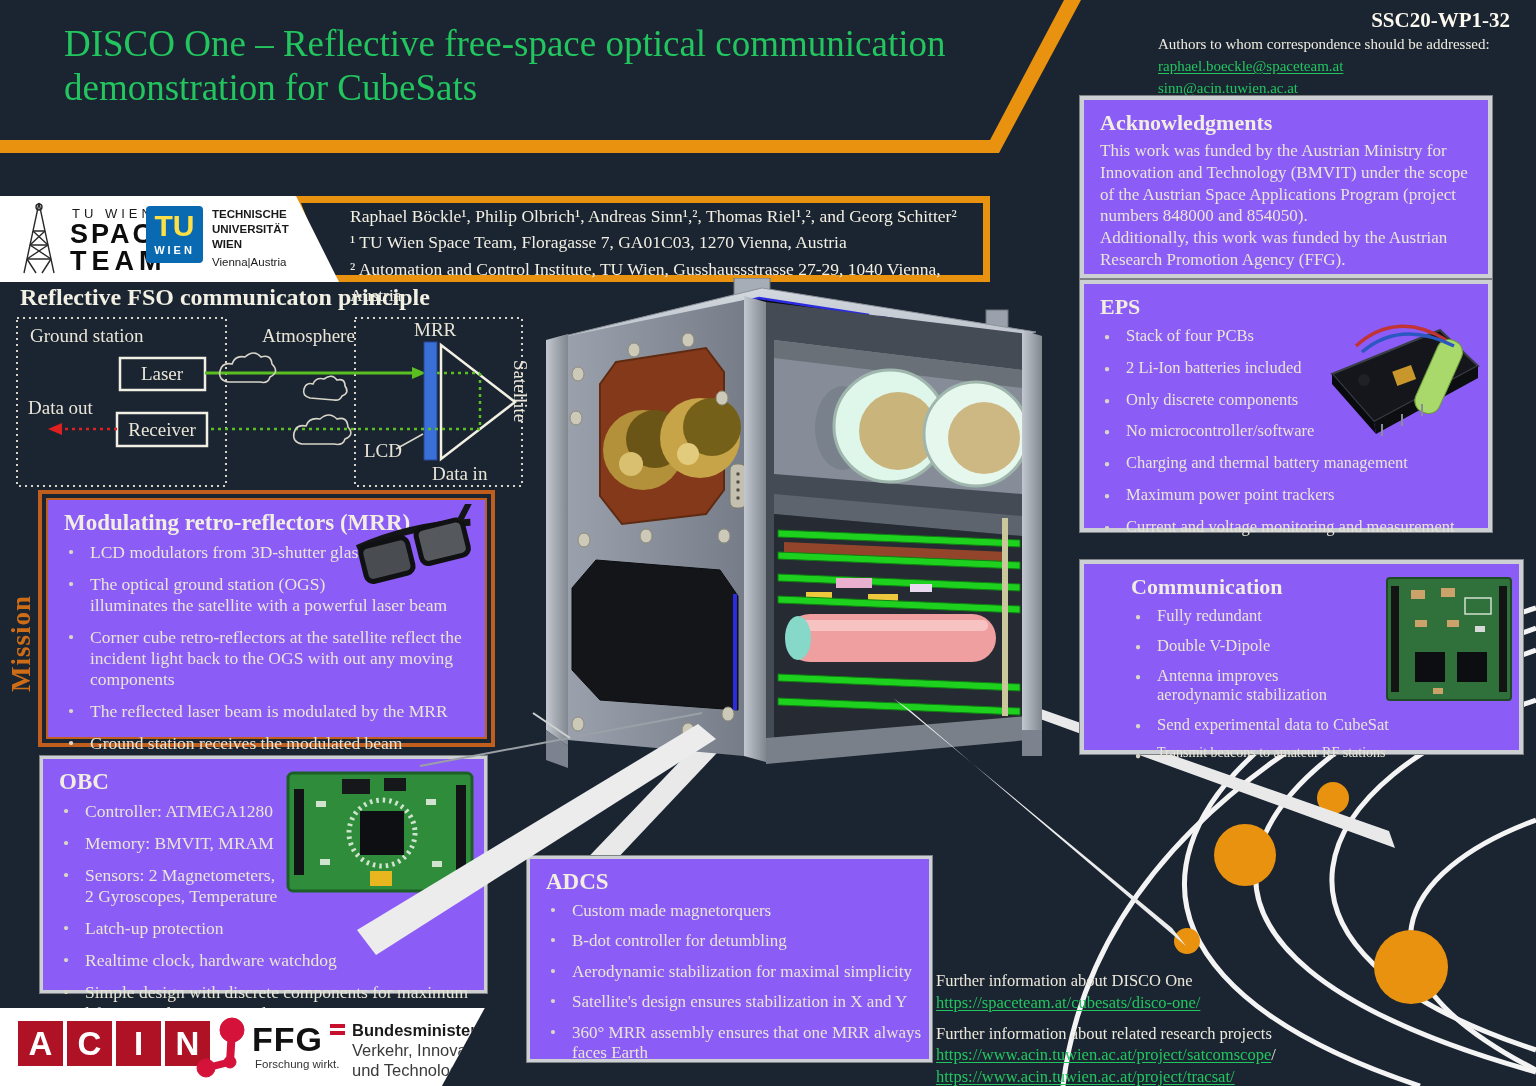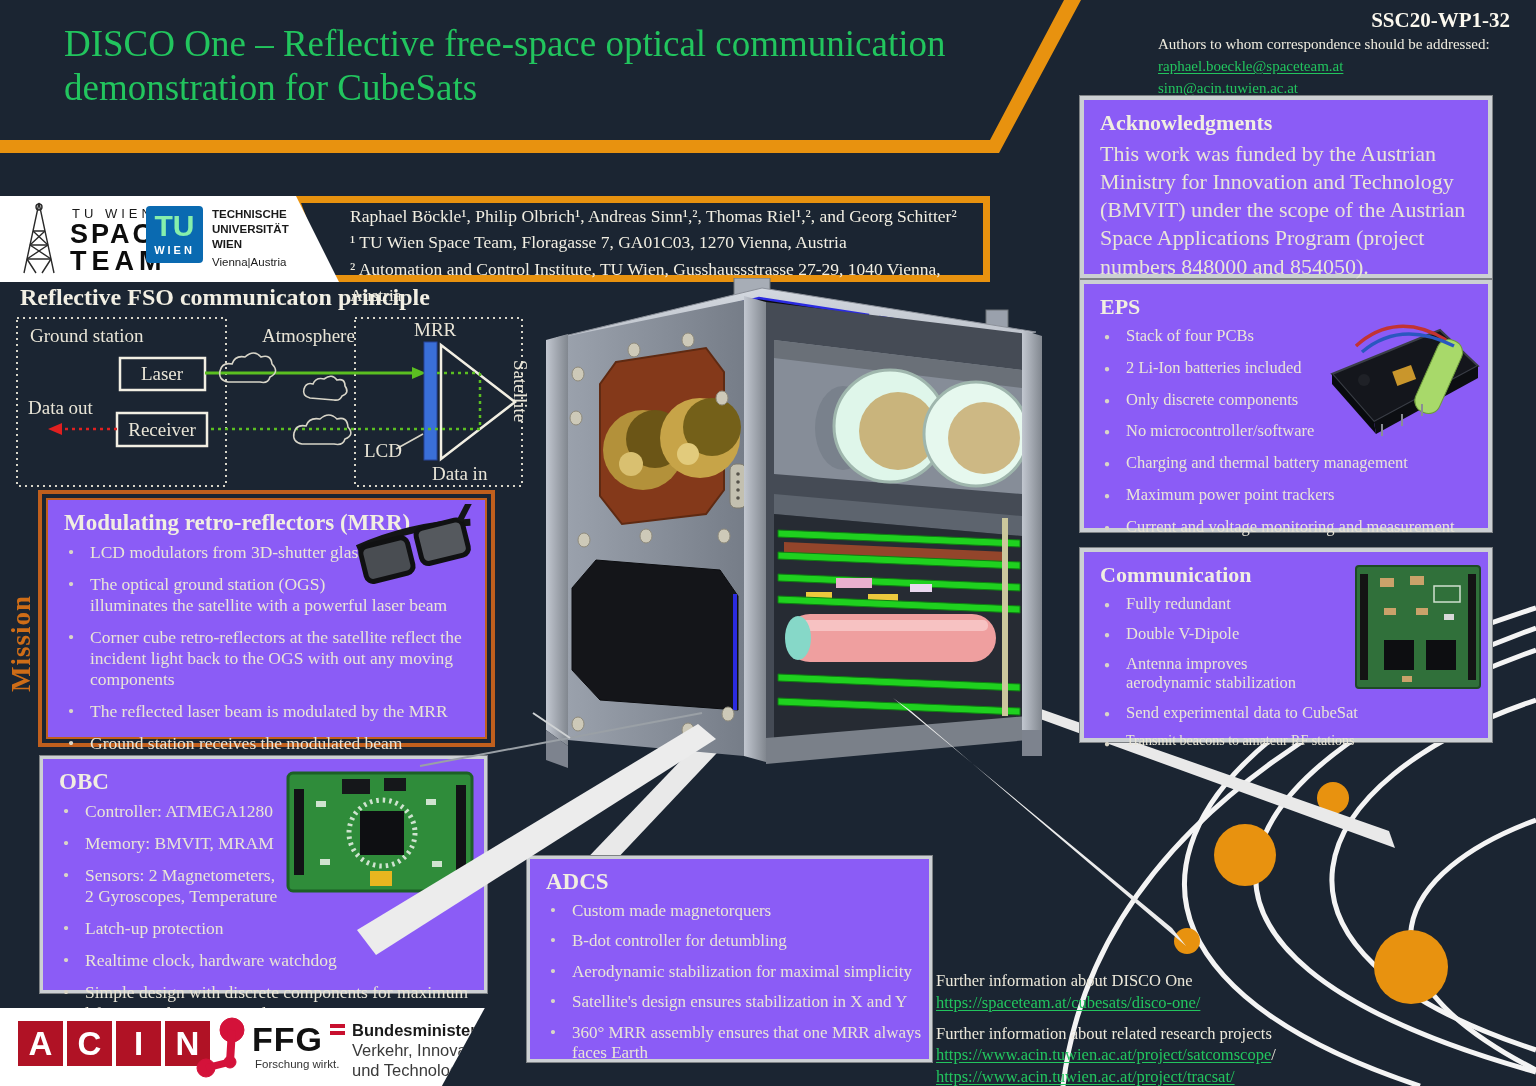--- a/index.html
+++ b/index.html
@@ -29,21 +29,21 @@
   .panel{position:absolute;background:#8b5cf6;z-index:2;}
   .panel h2{margin:10px 0 4px 16px;font-size:23px;font-weight:bold;color:#f1eee1;}
   .gray-border{border:3px solid #ccd0d3;box-shadow:0 0 0 1px #7e8285;}
   .gray-border4{border:4px solid #ccd0d3;box-shadow:0 0 0 1px #7e8285;}
   .orange-border{border:2px solid #c05f1d;box-shadow:0 0 0 4px #1b2532,0 0 0 8px #c05f1d;}
   ul.bullets{list-style:none;margin:6px 0 0 14px;padding:0 10px 0 0;}
   .bullets li{position:relative;padding-left:28px;margin-bottom:11px;font-size:17.5px;line-height:1.2;
     color:#e9e5d7;white-space:pre-line;}
   .bullets li::before{content:"\2022";position:absolute;left:6px;top:0;color:#d9d5c7;}
   .dotlist li::before{content:"\25CF";font-size:10px;top:5px;}
-  .panel p{margin:0 16px 0 16px;font-size:22px;line-height:1.28;color:#e9e5d7;}
+  .panel p{margin:0 16px 0 16px;font-size:17px;line-height:1.28;color:#e9e5d7;}
   
   #further-info{left:936px;top:970px;font-size:16.5px;line-height:1.32;color:#ece8da;z-index:2;}
   #further-info .gap{height:9px;}
   
   #footer-bar{left:0;top:1008px;width:505px;height:78px;background:#ffffff;z-index:2;
     clip-path:polygon(0 0,96% 0,87.5% 100%,0 100%);}
   .acin-sq{position:absolute;top:13px;width:45px;height:45px;background:#b01225;color:#fff;
     font-family:"Liberation Sans",sans-serif;font-weight:bold;font-size:33px;text-align:center;line-height:45px;}
   #ffg-word{position:absolute;left:252px;top:12px;font-family:"Liberation Sans",sans-serif;
     font-weight:bold;font-size:34px;color:#111;letter-spacing:1px;}
@@ -97,21 +97,21 @@
     <g stroke="#2a2a2a" stroke-width="1.4" fill="none">
       <path d="M29 2 L14 72 M29 2 L44 72 M20 44 L38 44 M23 30 L35 30 M17 58 L41 58"></path>
       <path d="M23 30 L38 44 M35 30 L20 44 M20 44 L41 58 M38 44 L17 58 M17 58 L26 72 M41 58 L32 72"></path>
       <circle cx="29" cy="6" r="3"></circle>
     </g>
   </svg>
   <div class="abs z2 logo-sans" style="left:72px;top:206px;font-size:13px;letter-spacing:4px;color:#1a1a1a;">TU WIEN</div>
   <div class="abs z2 logo-sans" style="left:70px;top:219px;font-size:27px;font-weight:bold;letter-spacing:3px;color:#0d0d0d;">SPACE</div>
   <div class="abs z2 logo-sans" style="left:70px;top:246px;font-size:27px;font-weight:bold;letter-spacing:5px;color:#0d0d0d;">TEAM</div>
   <div class="abs z2" style="left:146px;top:206px;width:57px;height:57px;background:#0a6ab1;border-radius:4px;">
-    <div class="logo-sans" style="position:absolute;left:0;width:57px;top:3px;text-align:center;font-size:30px;font-weight:bold;color:#86efac;">TU</div>
+    <div class="logo-sans" style="position:absolute;left:0;width:57px;top:3px;text-align:center;font-size:30px;font-weight:bold;color:#fde047;">TU</div>
     <div class="logo-sans" style="position:absolute;left:0;width:57px;top:38px;text-align:center;font-size:11px;font-weight:bold;letter-spacing:3px;color:#fff;">WIEN</div>
   </div>
   <div class="abs z2 logo-sans" style="left:212px;top:207px;font-size:11.5px;font-weight:bold;line-height:1.3;color:#1a1a1a;">
     <div>TECHNISCHE</div>
     <div>UNIVERSITÄT</div>
     <div>WIEN</div>
     <div style="font-weight:normal;margin-top:3px;">Vienna|Austria</div>
   </div>
   <div class="abs z2" id="authors-block">
     <div>Raphael Böckle¹, Philip Olbrich¹, Andreas Sinn¹,², Thomas Riel¹,², and Georg Schitter²</div>
@@ -248,21 +248,21 @@
       <rect x="72" y="56" width="20" height="15" fill="#c9962c" transform="rotate(-20 82 63)"></rect>
       <rect x="36" y="62" width="12" height="12" rx="6" fill="#1f2127"></rect>
       <g stroke="#8a8d94" stroke-width="2">
           <line x1="60" y1="112" x2="60" y2="124"></line>
           <line x1="80" y1="102" x2="80" y2="114"></line>
           <line x1="100" y1="92" x2="100" y2="104"></line>
         </g>
     </svg>
   </div>
 
-  <div class="panel gray-border4" style="left:1080px;top:548px;width:404px;height:186px;">
+  <div class="panel gray-border4" style="left:1080px;top:560px;width:404px;height:186px;padding-left:31px;">
     <h2 style="font-size:22px">Communication</h2>
     <ul class="bullets dotlist" style="width:260px">
       <li style="font-size:16.5px;margin-bottom:10px">Fully redundant</li>
       <li style="font-size:16.5px;margin-bottom:10px">Double V-Dipole</li>
       <li style="font-size:16.5px;margin-bottom:10px">Antenna improves
 aerodynamic stabilization</li>
       <li style="font-size:16.5px;margin-bottom:10px;width:330px">Send experimental data to CubeSat</li>
       <li style="font-size:14px;margin-bottom:10px;width:340px">Transmit beacons to amateur RF stations</li>
     </ul>
     <svg style="position:absolute;right:6px;top:12px" width="128" height="126" viewBox="0 0 128 126">

